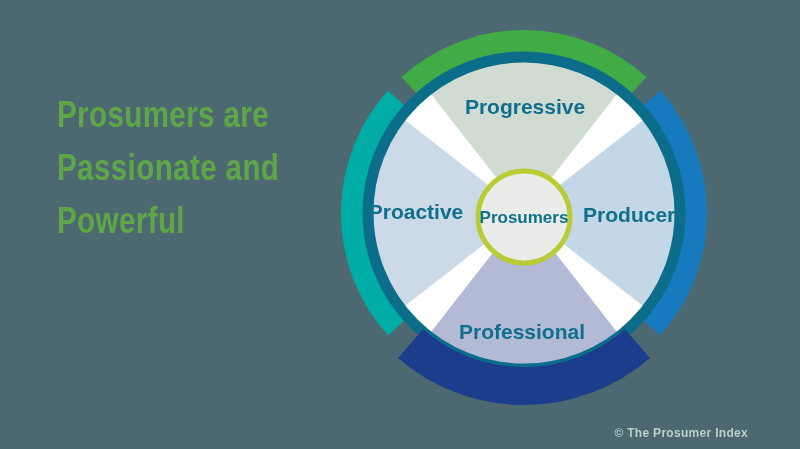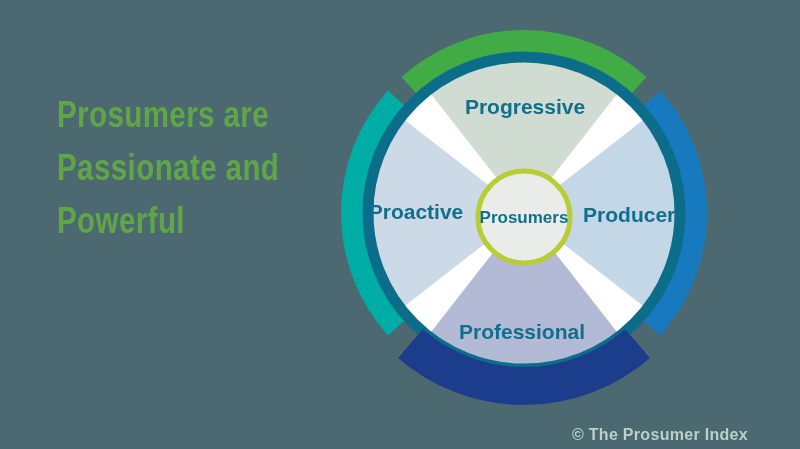--- a/index.html
+++ b/index.html
@@ -62,21 +62,21 @@
     stroke-width: 11;
   }
   .hub-border {
     fill: none;
     stroke-width: 5;
   }
   .copyright {
     position: absolute;
     right: 52px;
     top: 426px;
-    font-size: 16px;
+    font-size: 12px;
     font-weight: 700;
     letter-spacing: 0.3px;
     color: #c2cfc4;
     text-shadow: 0 0 1px rgba(12,109,139,0.55);
   }
 </style>
 </head>
 <body>
 
 <div class="stage">

